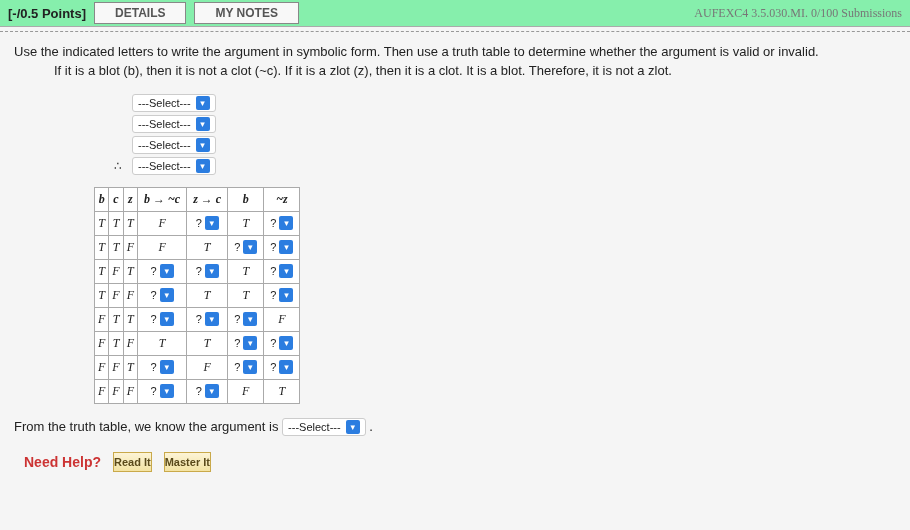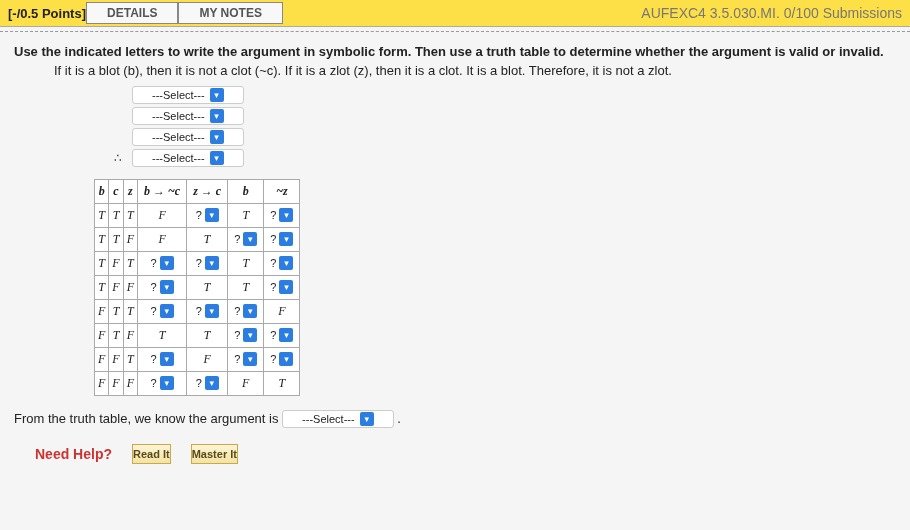--- a/index.html
+++ b/index.html
@@ -1,38 +1,38 @@
 <!DOCTYPE html>
 <html><head>
 <meta charset="utf-8">
 <style>
 * { box-sizing: border-box; margin: 0; padding: 0; }
 body { font-family: Arial, sans-serif; font-size: 13px; color: #222; background: #f5f5f5; width: 910px; height: 530px; overflow: hidden; }
-.top-bar { display: flex; align-items: center; gap: 0; padding: 2px 8px; border-bottom: 1px solid #aaa; background: #fde047; }
+.top-bar { display: flex; align-items: center; gap: 8px; padding: 2px 8px; border-bottom: 1px solid #aaa; background: #86efac; }
 .points { font-weight: bold; font-size: 13px; }
 .tab-btn { border: 1px solid #888; padding: 3px 20px; background: #f8f8f8; cursor: pointer; font-size: 12px; font-weight: bold; color: #555; }
-.top-right { margin-left: auto; font-size: 14px; color: #777; }
+.top-right { margin-left: auto; font-size: 12px; color: #777; font-family: Liberation Serif, serif; }
 .divider-dotted { border-top: 1px dashed #999; margin: 4px 0 6px 0; }
 .content { padding: 6px 14px; }
-.prompt { font-weight: bold; font-size: 13px; margin-bottom: 4px; }
-.sub-prompt { font-size: 13px; margin-left: 40px; margin-bottom: 8px; }
+.prompt { font-weight: normal; font-size: 13px; margin-bottom: 4px; }
+.sub-prompt { font-size: 13px; margin-left: 40px; margin-bottom: 16px; }
 .selects-block { margin-left: 100px; margin-bottom: 12px; }
 .sel-row { display: flex; align-items: center; margin-bottom: 3px; font-size: 12px; }
 .therefore { width: 18px; display: inline-block; }
-.sel-pill { display: inline-flex; align-items: center; background: #fff; border: 1px solid #ccc; border-radius: 3px; padding: 1px 19px; font-size: 11px; cursor: pointer; }
+.sel-pill { display: inline-flex; align-items: center; background: #fff; border: 1px solid #ccc; border-radius: 3px; padding: 1px 5px; font-size: 11px; cursor: pointer; }
 .sel-pill .dd { width: 14px; height: 14px; background: #2b7de0; color: #fff; display: inline-flex; align-items: center; justify-content: center; border-radius: 2px; margin-left: 5px; font-size: 9px; }
 .tt-wrap { margin-left: 80px; margin-bottom: 14px; }
 table.truth { border-collapse: collapse; background: #fff; }
 table.truth th, table.truth td { border: 1px solid #aaa; padding: 4px 6px; text-align: center; font-size: 12px; font-family: Georgia, 'Times New Roman', serif; font-style: italic; }
 table.truth th { font-weight: bold; }
 .cell-sel { display: inline-flex; align-items: center; gap: 3px; font-style: normal; font-family: Arial, sans-serif; font-size: 11px; }
 .cell-sel .q { }
 .cell-sel .dd { width: 14px; height: 14px; background: #2b7de0; color: #fff; display: inline-flex; align-items: center; justify-content: center; border-radius: 2px; font-size: 9px; }
 .conclusion { margin-bottom: 16px; font-size: 13px; }
-.need-help { display: flex; align-items: center; gap: 20px; margin-left: 21px; }
+.need-help { display: flex; align-items: center; gap: 12px; margin-left: 10px; }
 .need-help .lbl { font-weight: bold; color: #c33; font-size: 14px; }
 .help-btn { border: 1px solid #c9a94a; background: linear-gradient(#fdf4d6,#f3e3a3); padding: 3px 0; font-size: 11px; font-weight: bold; color: #5a4a1a; cursor: pointer; }
 .narrow { padding: 4px 3px !important; }
 </style>
 </head>
 <body>
 
 <div class="top-bar">
   <span class="points">[-/0.5 Points]</span>
   <button class="tab-btn">DETAILS</button>

